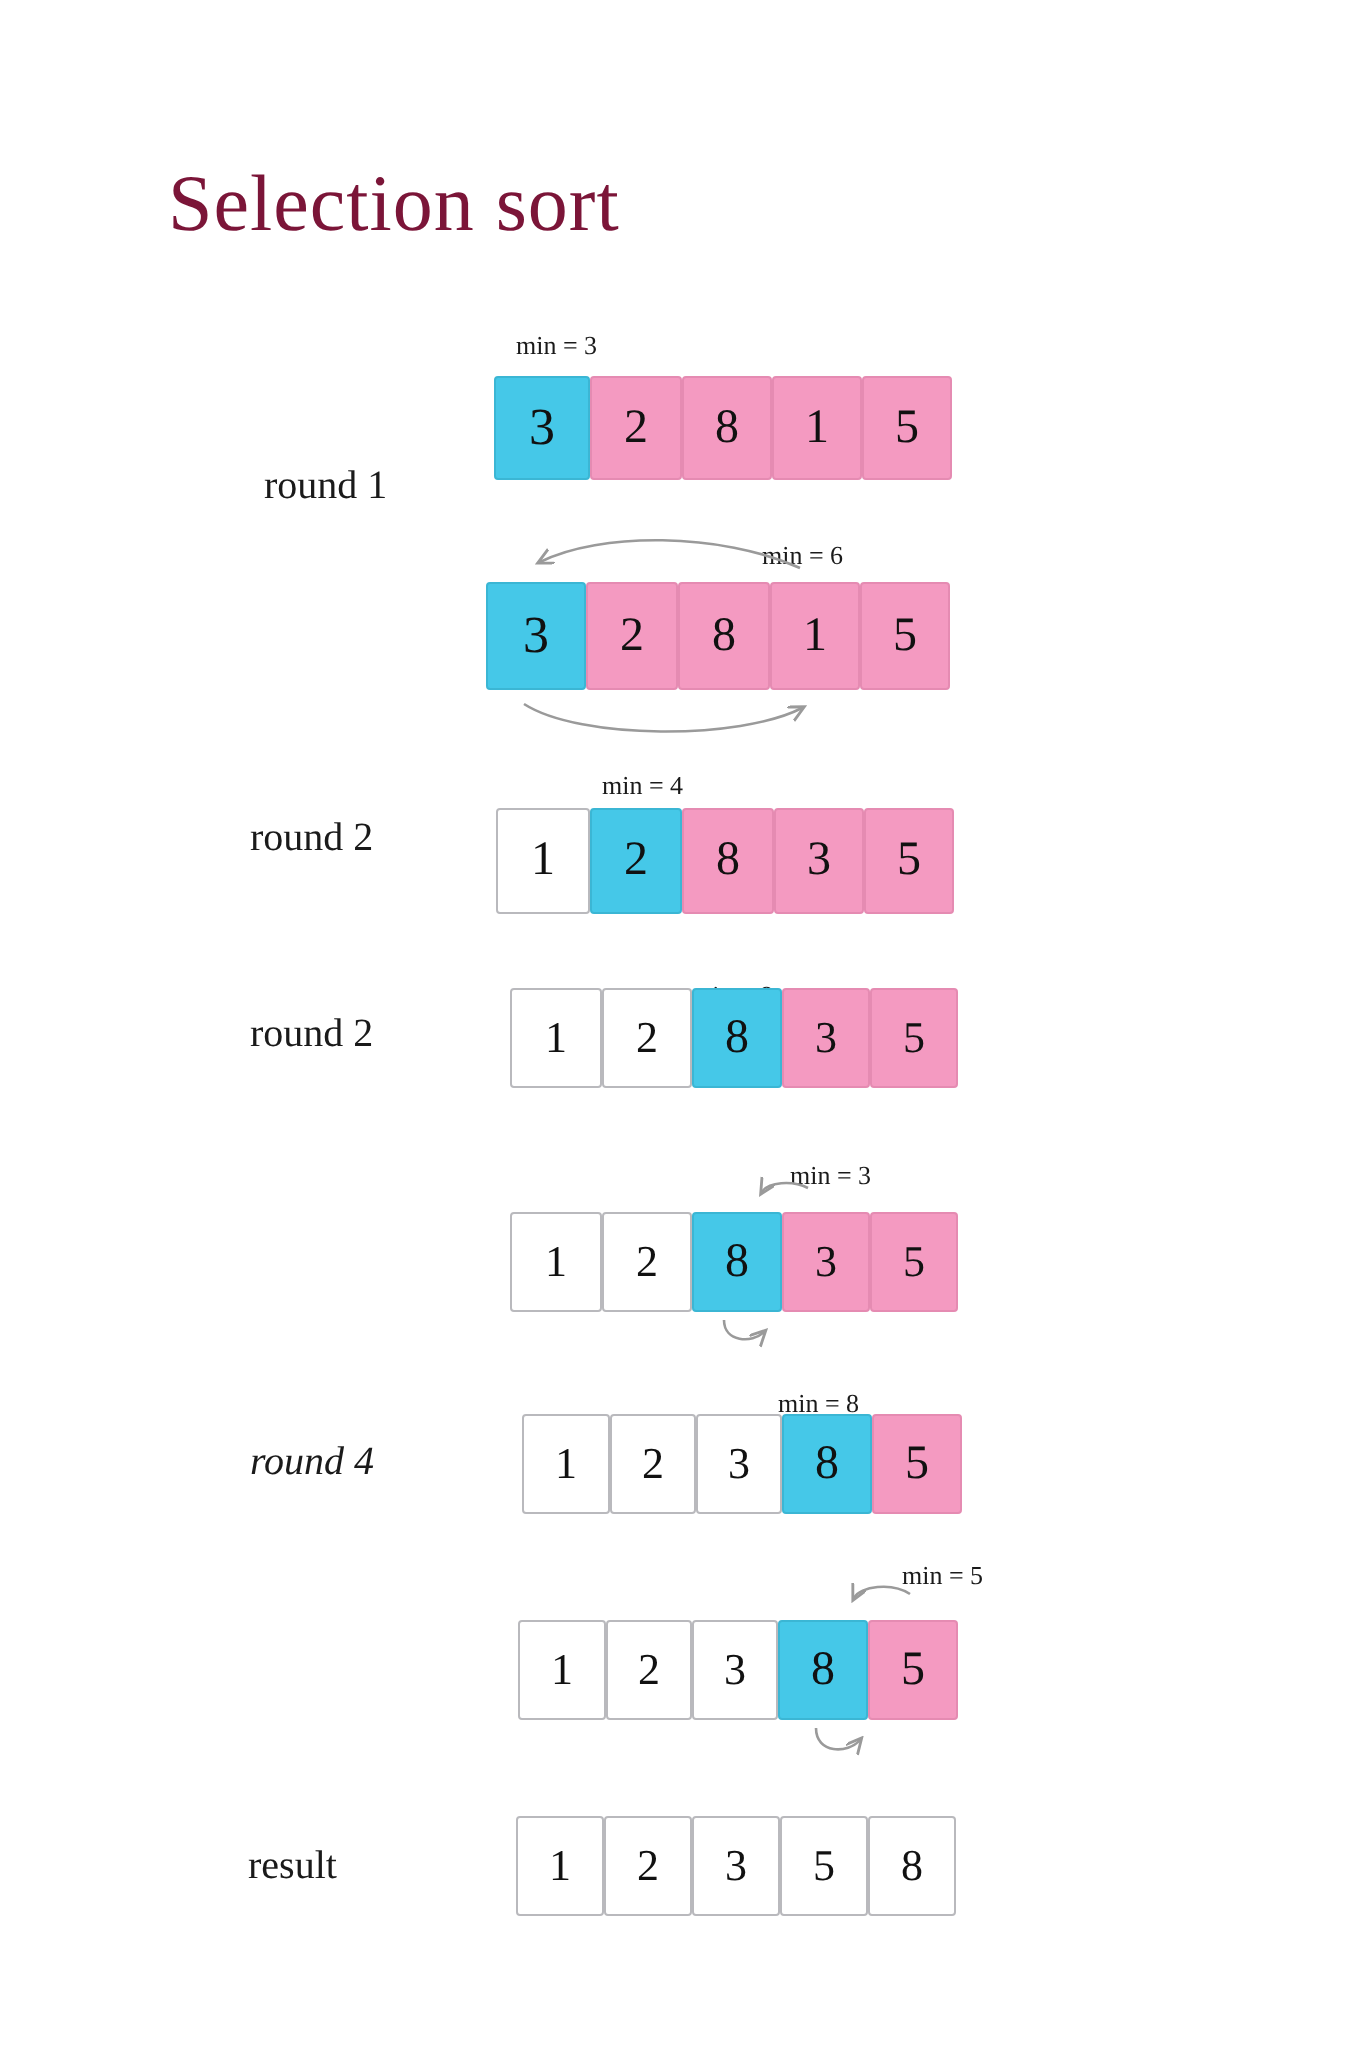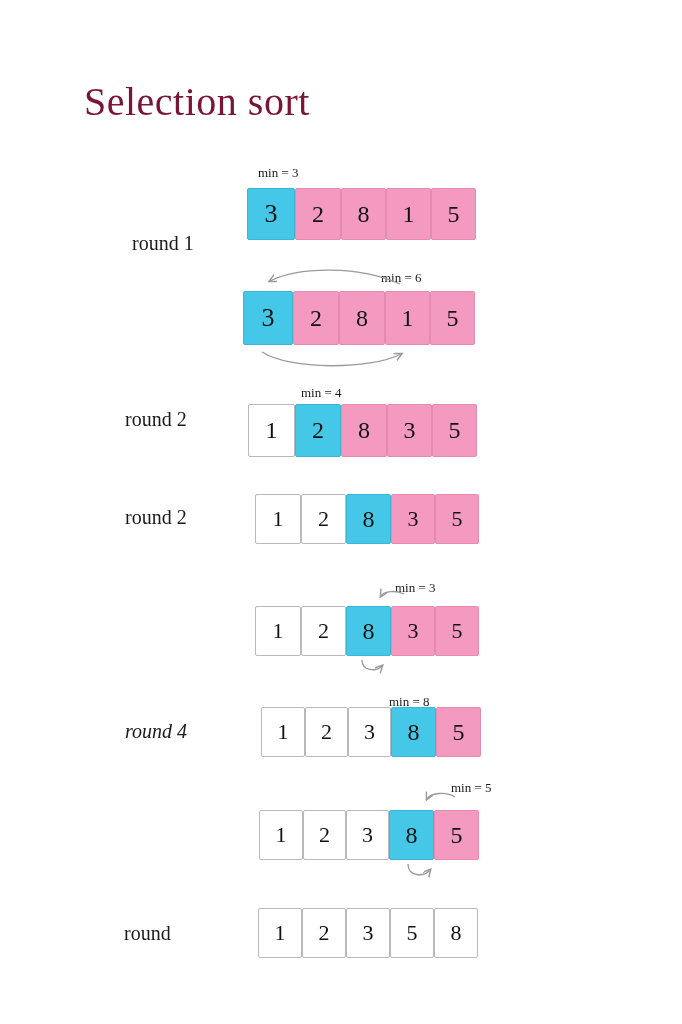--- a/index.html
+++ b/index.html
@@ -129,21 +129,21 @@
 
 <div class="minlabel" style="left:451px; top:780px;">min = 5</div>
 <div class="array" style="left:259px; top:810px;">
   <div class="cell white" style="width:44px;height:50px;font-size:22px;">1</div>
   <div class="cell white" style="width:43px;height:50px;font-size:22px;">2</div>
   <div class="cell white" style="width:43px;height:50px;font-size:22px;">3</div>
   <div class="cell cyan" style="width:45px;height:50px;font-size:24px;">8</div>
   <div class="cell pink" style="width:45px;height:50px;font-size:24px;">5</div>
 </div>
 
-<div class="row-label" style="left:124px; top:922px;">round</div>
+<div class="row-label" style="left:124px; top:922px;">result</div>
 <div class="array" style="left:258px; top:908px;">
   <div class="cell white" style="width:44px;height:50px;font-size:22px;">1</div>
   <div class="cell white" style="width:44px;height:50px;font-size:22px;">2</div>
   <div class="cell white" style="width:44px;height:50px;font-size:22px;">3</div>
   <div class="cell white" style="width:44px;height:50px;font-size:22px;">5</div>
   <div class="cell white" style="width:44px;height:50px;font-size:22px;">8</div>
 </div>
 
 <svg class="arrow-layer" viewBox="0 0 682 1024">
   <defs>

